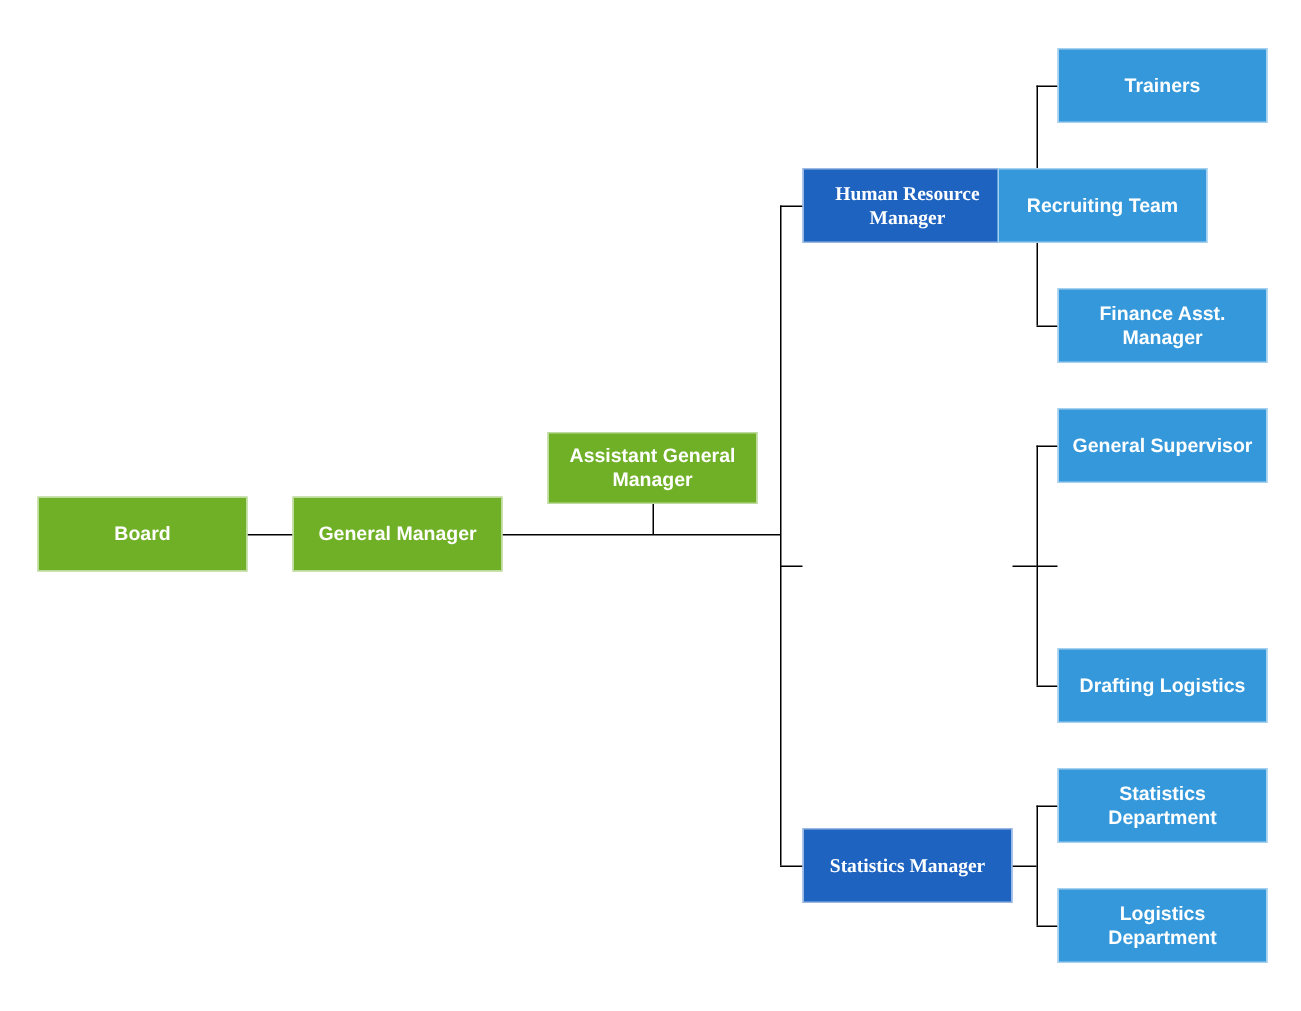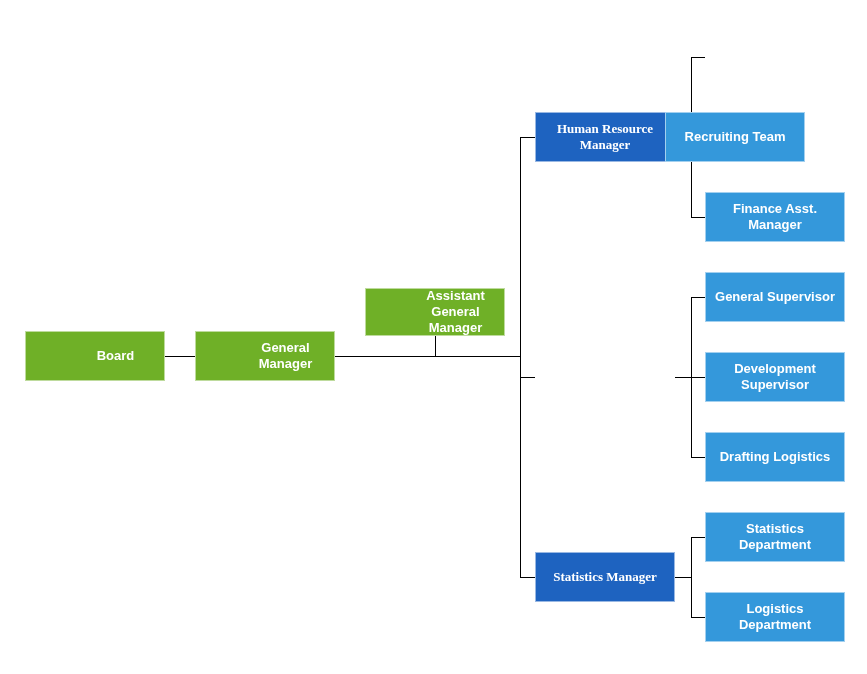--- a/index.html
+++ b/index.html
@@ -20,21 +20,21 @@
     display: flex; align-items: center; justify-content: center;
     text-align: center;
     color: #ffffff;
     font-size: 13px;
     font-weight: 600;
     line-height: 1.25;
     padding: 0 5px;
     border: 1px solid rgba(255,255,255,0.55);
     cursor: default;
   }
-  .node.executive { background: var(--fill-executive, #6FB027); padding-left: 46px; }
+  .node.executive { background: var(--fill-executive, #6FB027); }
   .node.manager   { background: var(--fill-manager, #1E63C0); font-family: Liberation Serif, serif; }
   .node.team      { background: var(--fill-team, #3498DB); }
   .line { position: absolute; background: var(--connector, #000000); }
   .line.h { height: 1px; }
   .line.v { width: 1px; }
 </style>
 </head>
 <body>
 
 <div class="canvas">
@@ -74,31 +74,31 @@
     <span>Assistant General Manager</span>
   </div>
 
   <div class="node manager" style="left:535px; top:112px">
     <span>Human Resource Manager</span>
   </div>
   <div class="node manager" style="left:535px; top:552px">
     <span>Statistics Manager</span>
   </div>
 
+  <div class="node team" style="left:705px; top:32px">
+    <span>Trainers</span>
+  </div>
   <div class="node team" style="left:665px; top:112px">
     <span>Recruiting Team</span>
   </div>
   <div class="node team" style="left:705px; top:192px">
     <span>Finance Asst. Manager</span>
   </div>
   <div class="node team" style="left:705px; top:272px">
     <span>General Supervisor</span>
-  </div>
-  <div class="node team" style="left:705px; top:352px">
-    <span>Development Supervisor</span>
   </div>
   <div class="node team" style="left:705px; top:432px">
     <span>Drafting Logistics</span>
   </div>
   <div class="node team" style="left:705px; top:512px">
     <span>Statistics Department</span>
   </div>
   <div class="node team" style="left:705px; top:592px">
     <span>Logistics Department</span>
   </div>

